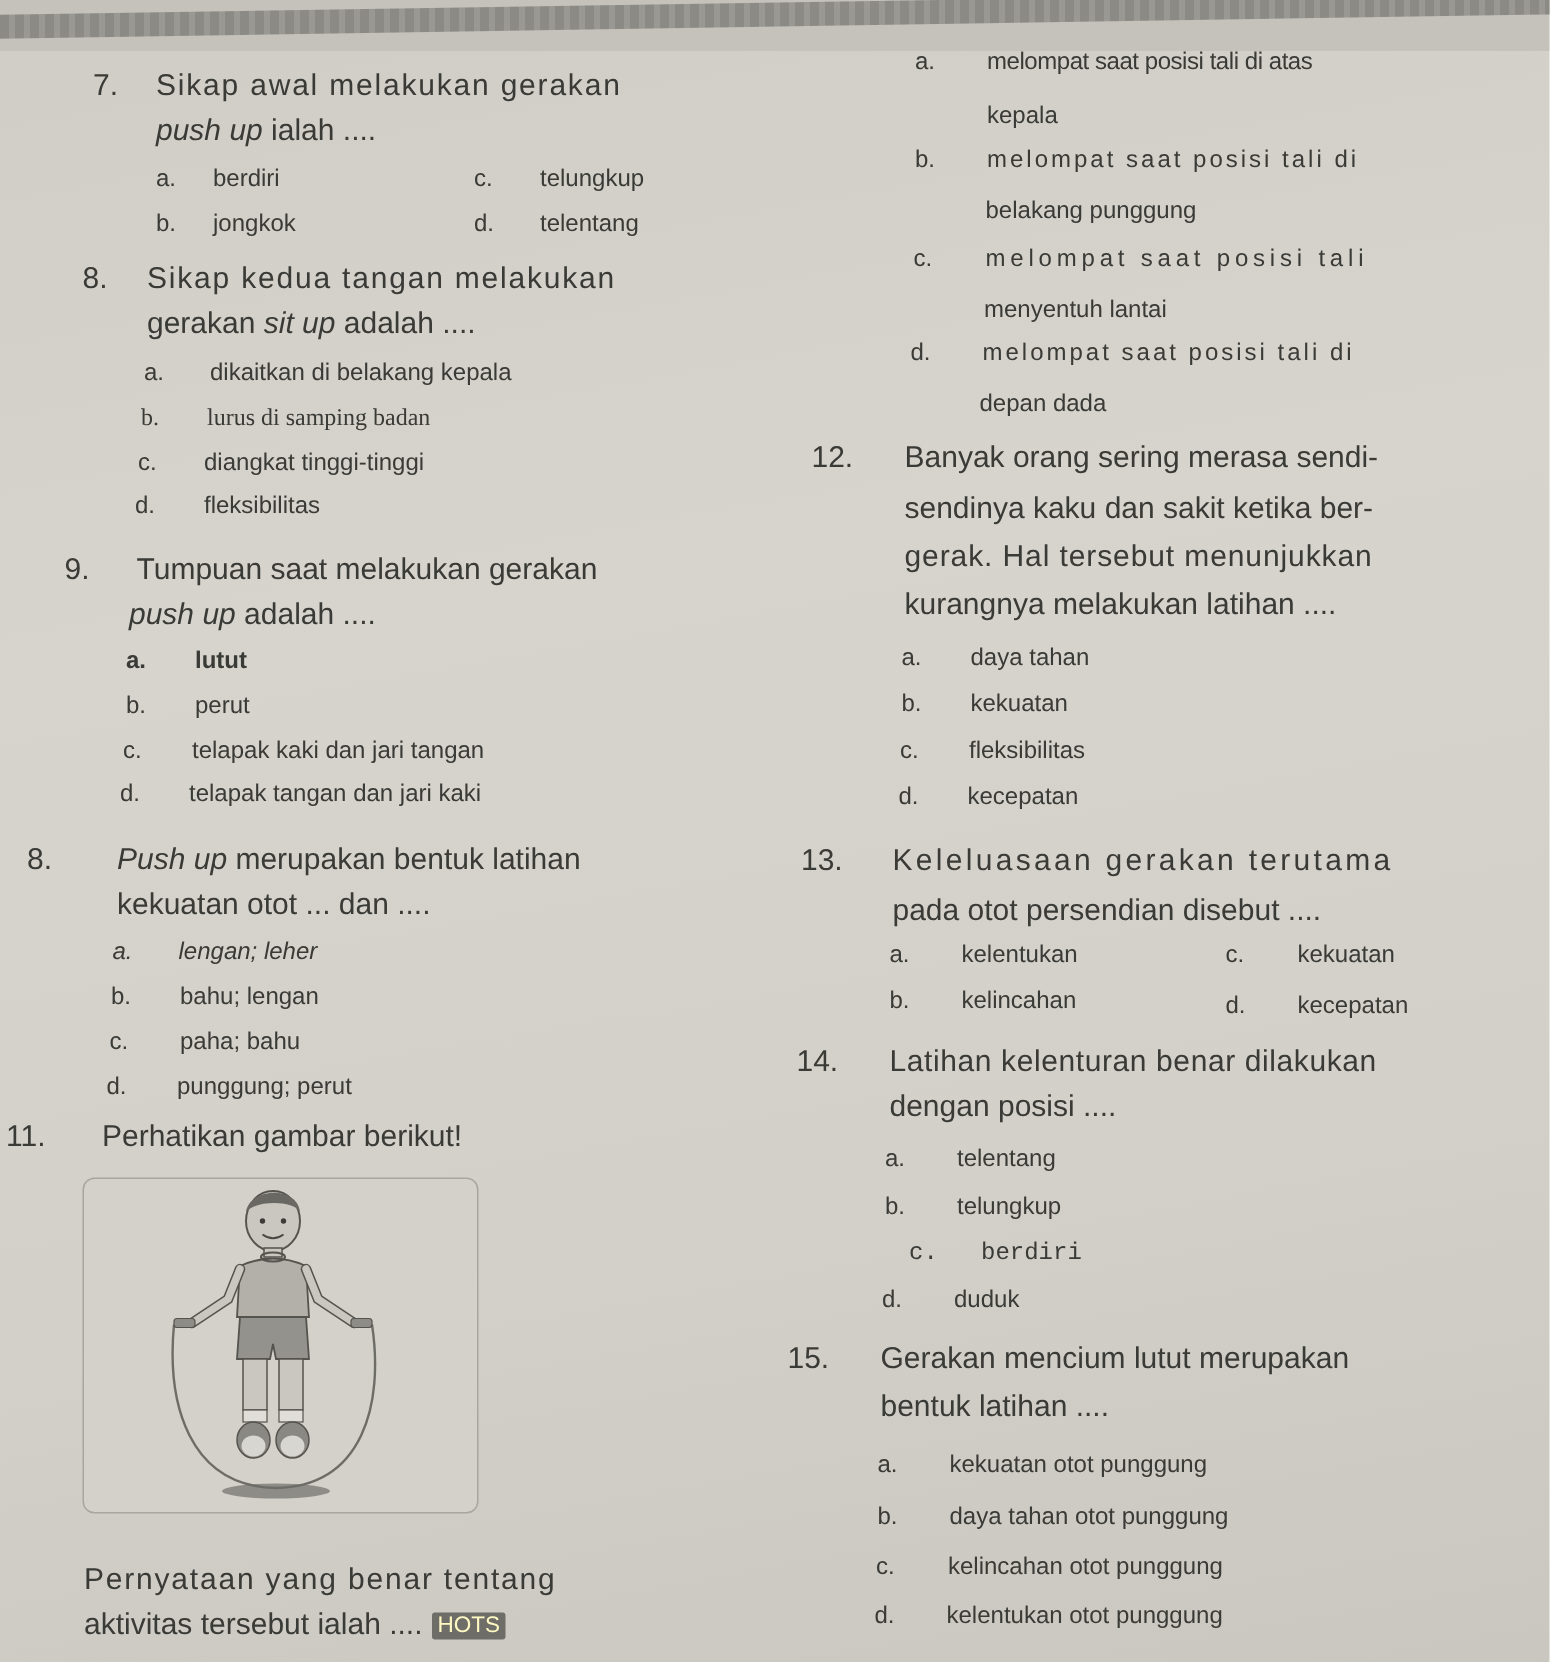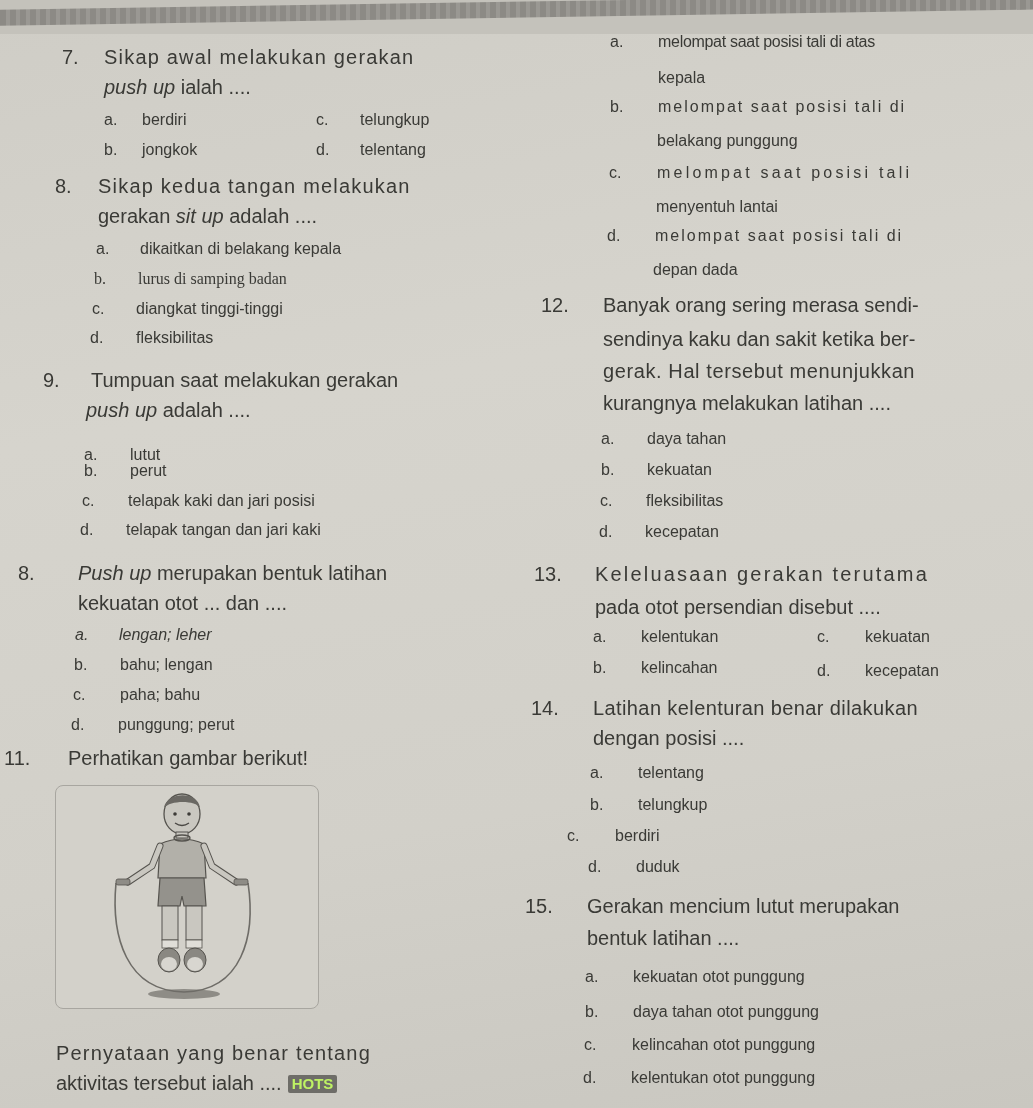--- a/index.html
+++ b/index.html
@@ -22,21 +22,21 @@
   .q .num { position:absolute; left:0; top:0; }
   .q .stem { position:absolute; }
   .opt { position:absolute; font-size:16px; line-height:27px; white-space:nowrap; }
   .opt .lt { display:inline-block; width:38px; }
   .spaced { letter-spacing:1.2px; }
   .figure-box {
     position:absolute; left:55px; top:785px; width:262px; height:222px;
     border:1.5px solid #a8a6a0; border-radius:8px; background:#d3d1ca;
   }
   .hots {
-    display:inline-block; background:#6e6d68; color:#bef264; font-weight:bold;
+    display:inline-block; background:#6e6d68; color:#fef9c3; font-weight:normal;
     font-size:15px; line-height:18px; padding:0 4px; margin-left:6px; vertical-align:1px;
     border-radius:2px;
   }
 </style>
 </head>
 <body>
 
 <div class="top-band"></div>
 <div class="top-stripe"></div>
 
@@ -58,23 +58,23 @@
 <div class="opt" style="left:96px; top:235px;"><span class="lt" style="width:44px">a.</span><span>dikaitkan di belakang kepala</span></div>
 <div class="opt" style="left:94px; top:265px;font-family:Liberation Serif, serif;"><span class="lt" style="width:44px">b.</span><span>lurus di samping badan</span></div>
 <div class="opt" style="left:92px; top:295px;"><span class="lt" style="width:44px">c.</span><span>diangkat tinggi-tinggi</span></div>
 <div class="opt" style="left:90px; top:324px;"><span class="lt" style="width:46px">d.</span><span>fleksibilitas</span></div>
 
 <div class="q" style="left:43px; top:367px; width:460px;">
   <span class="num">9.</span>
   <span class="stem" style="left:48px; top:0;">Tumpuan saat melakukan gerakan</span>
   <span class="stem" style="left:43px; top:30px;"><i>push up</i><span> adalah ....</span></span>
 </div>
-<div class="opt" style="left:84px; top:441px;"><span class="lt" style="width:46px">a.</span><span>lutut</span></div>
+<div class="opt" style="left:84px; top:427px;font-weight:bold;"><span class="lt" style="width:46px">a.</span><span>lutut</span></div>
 <div class="opt" style="left:84px; top:457px;"><span class="lt" style="width:46px">b.</span><span>perut</span></div>
-<div class="opt" style="left:82px; top:487px;"><span class="lt" style="width:46px">c.</span><span>telapak kaki dan jari posisi</span></div>
+<div class="opt" style="left:82px; top:487px;"><span class="lt" style="width:46px">c.</span><span>telapak kaki dan jari tangan</span></div>
 <div class="opt" style="left:80px; top:516px;"><span class="lt" style="width:46px">d.</span><span>telapak tangan dan jari kaki</span></div>
 
 <div class="q" style="left:18px; top:560px; width:480px;">
   <span class="num">8.</span>
   <span class="stem" style="left:60px; top:0;"><i>Push up</i><span> merupakan bentuk latihan</span></span>
   <span class="stem" style="left:60px; top:30px;">kekuatan otot ... dan ....</span>
 </div>
 <div class="opt" style="left:75px; top:621px;font-style:italic;"><span class="lt" style="width:44px">a.</span><span>lengan; leher</span></div>
 <div class="opt" style="left:74px; top:651px;"><span class="lt" style="width:46px">b.</span><span>bahu; lengan</span></div>
 <div class="opt" style="left:73px; top:681px;"><span class="lt" style="width:47px">c.</span><span>paha; bahu</span></div>
@@ -163,21 +163,21 @@
 <div class="opt" style="left:817px; top:623px;"><span class="lt" style="width:48px">c.</span><span>kekuatan</span></div>
 <div class="opt" style="left:817px; top:657px;"><span class="lt" style="width:48px">d.</span><span>kecepatan</span></div>
 
 <div class="q" style="left:531px; top:695px; width:490px;">
   <span class="num">14.</span>
   <span class="stem" style="left:62px; top:0; letter-spacing:0.4px;">Latihan kelenturan benar dilakukan</span>
   <span class="stem" style="left:62px; top:30px;">dengan posisi ....</span>
 </div>
 <div class="opt" style="left:590px; top:759px;"><span class="lt" style="width:48px">a.</span><span>telentang</span></div>
 <div class="opt" style="left:590px; top:791px;"><span class="lt" style="width:48px">b.</span><span>telungkup</span></div>
-<div class="opt" style="left:567px; top:822px;"><span class="lt" style="width:48px">c.</span><span>berdiri</span></div>
+<div class="opt" style="left:606px; top:822px;font-family:Liberation Mono, monospace;"><span class="lt" style="width:48px">c.</span><span>berdiri</span></div>
 <div class="opt" style="left:588px; top:853px;"><span class="lt" style="width:48px">d.</span><span>duduk</span></div>
 
 <div class="q" style="left:525px; top:893px; width:500px;">
   <span class="num">15.</span>
   <span class="stem" style="left:62px; top:0;">Gerakan mencium lutut merupakan</span>
   <span class="stem" style="left:62px; top:32px;">bentuk latihan ....</span>
 </div>
 <div class="opt" style="left:585px; top:963px;"><span class="lt" style="width:48px">a.</span><span>kekuatan otot punggung</span></div>
 <div class="opt" style="left:585px; top:998px;"><span class="lt" style="width:48px">b.</span><span>daya tahan otot punggung</span></div>
 <div class="opt" style="left:584px; top:1031px;"><span class="lt" style="width:48px">c.</span><span>kelincahan otot punggung</span></div>

